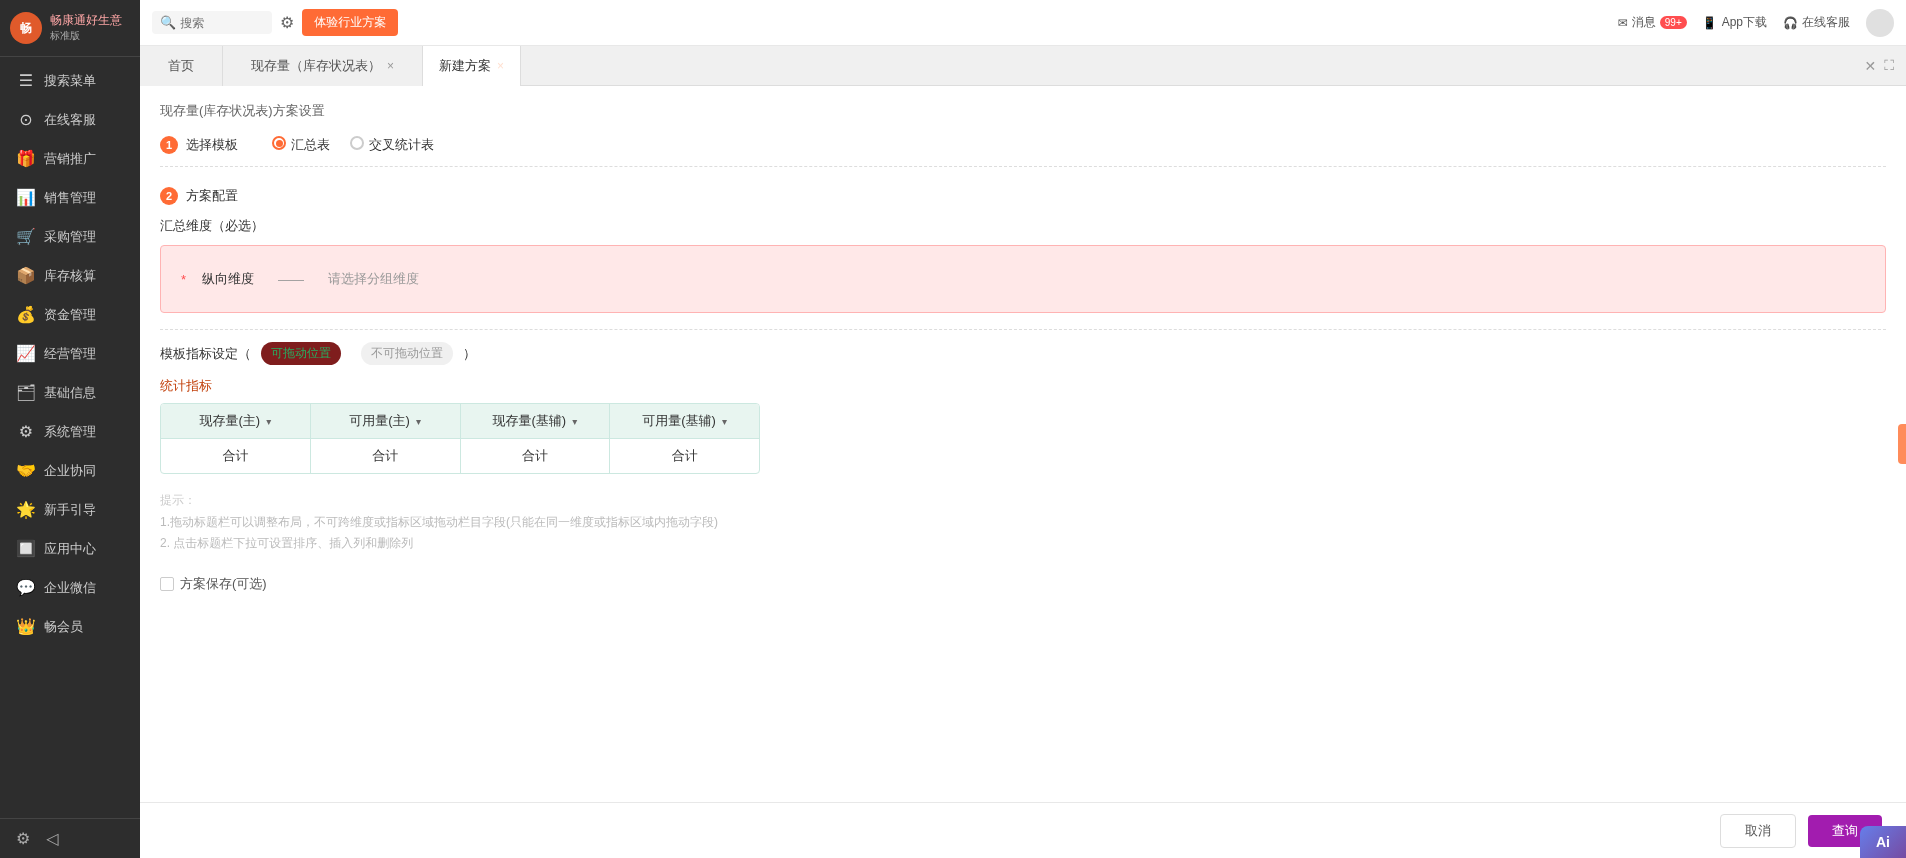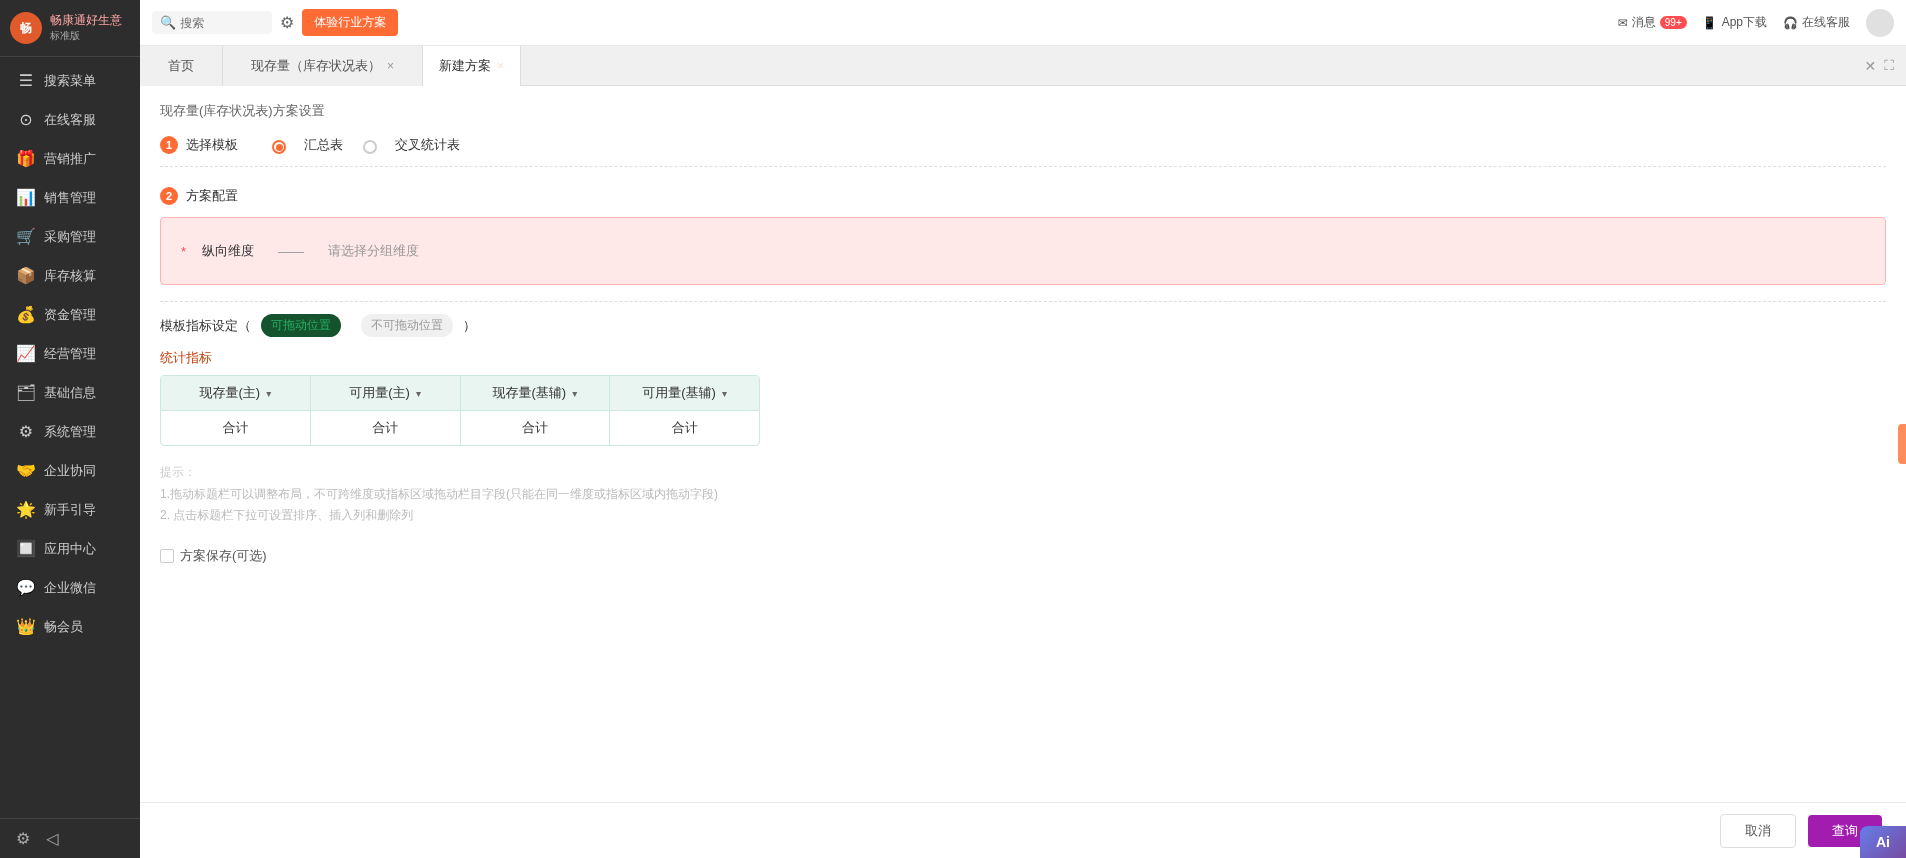--- a/index.html
+++ b/index.html
@@ -105,21 +105,21 @@
     }
     .step-badge {
       background: #ff6b35; color: #fff; border-radius: 50%;
       width: 18px; height: 18px; display: flex; align-items: center; justify-content: center;
       font-size: 11px; font-weight: bold; flex-shrink: 0;
     }
     .section-title { font-size: 13px; font-weight: 500; color: #333; }
 
     
     .radio-group { display: flex; align-items: center; gap: 20px; margin-left: 26px; }
-    .radio-item { display: flex; align-items: flex-end; gap: 18px; cursor: pointer; font-size: 13px; color: #333; }
+    .radio-item { display: flex; align-items: flex-start; gap: 5px; cursor: pointer; font-size: 13px; color: #333; }
     .radio-circle {
       width: 14px; height: 14px; border-radius: 50%; border: 2px solid #ccc;
       display: flex; align-items: center; justify-content: center;
     }
     .radio-circle.checked { border-color: #ff6b35; }
     .radio-circle.checked::after {
       content: ''; width: 7px; height: 7px; border-radius: 50%; background: #ff6b35;
     }
 
     
@@ -137,21 +137,21 @@
     .agg-dim-label { font-size: 13px; color: #333; }
     .agg-dash { color: #999; margin: 0 8px; }
     .agg-placeholder { color: #999; font-size: 13px; }
 
     
     .tmpl-settings { display: flex; align-items: center; gap: 10px; margin-bottom: 12px; font-size: 13px; color: #333; }
     .tmpl-tag {
       display: flex; align-items: center; gap: 4px; padding: 3px 10px;
       border-radius: 12px; font-size: 12px;
     }
-    .tmpl-tag.movable { background: #14532d; color: #27ae60; }
+    .tmpl-tag.movable { background: #7f1d1d; color: #27ae60; }
     .tmpl-tag.fixed { background: #f0f0f0; color: #999; }
 
     
     .stats-section { margin-bottom: 12px; }
     .stats-label { color: #c2410c; font-size: 13px; margin-bottom: 8px; }
     .stats-table {
       border: 1px solid #cce8e0; border-radius: 4px; overflow: hidden; width: 600px;
     }
     .stats-table-header {
       display: flex; background: #e8f5f0;
@@ -363,20 +363,21 @@
       </div>
       <hr class="divider">
     </div>
 
     <div class="section">
       <div class="section-header">
         <div class="step-badge">2</div>
         <span class="section-title">方案配置</span>
       </div>
 
+      <div class="agg-label">汇总维度（必选）</div>
 
       <div class="agg-pink-box">
         <span class="agg-required">*</span>
         <span class="agg-dim-label">纵向维度</span>
         <span class="agg-dash">——</span>
         <span class="agg-placeholder">请选择分组维度</span>
       </div>
 
       <hr class="divider">
 

